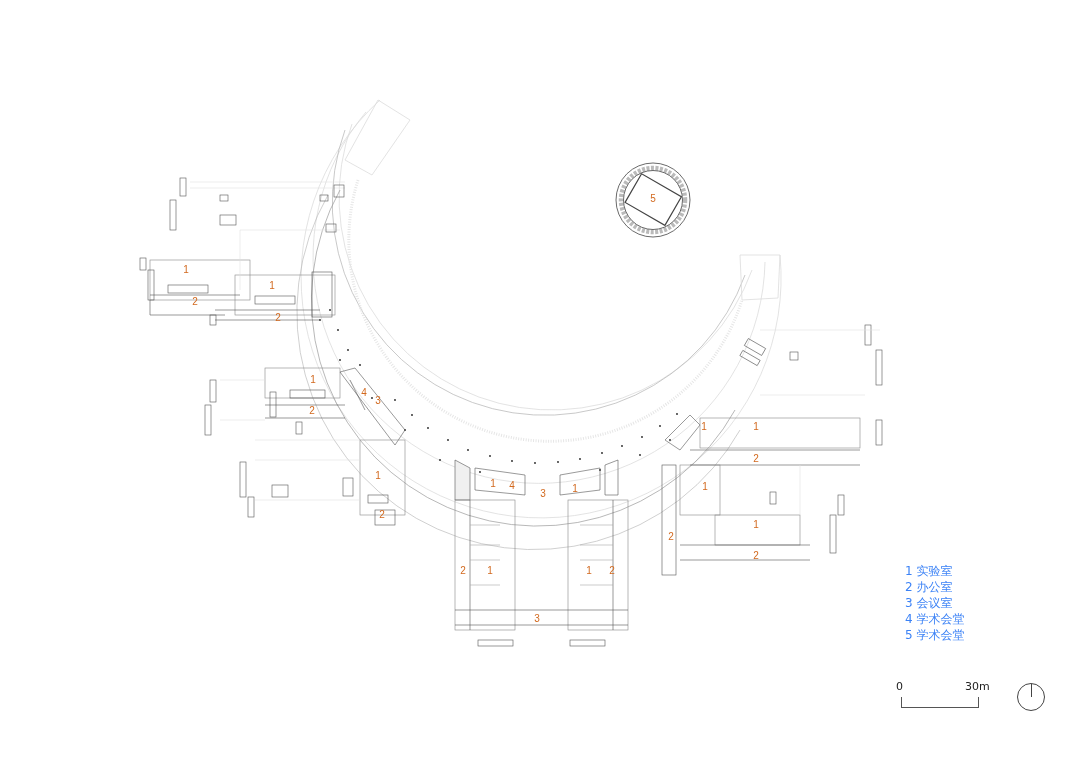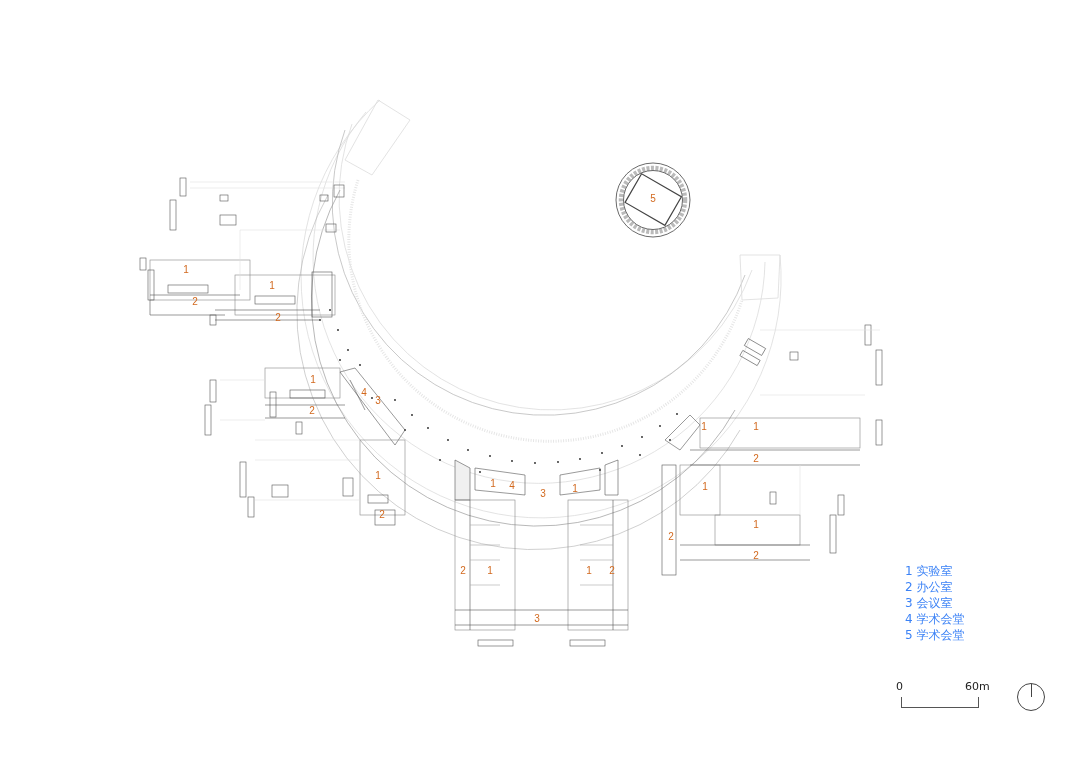--- a/index.html
+++ b/index.html
@@ -207,17 +207,17 @@
 <div class="legend">
   <div><span>1</span> <span>实验室</span></div>
   <div><span>2</span> <span>办公室</span></div>
   <div><span>3</span> <span>会议室</span></div>
   <div><span>4</span> <span>学术会堂</span></div>
   <div><span>5</span> <span>学术会堂</span></div>
 </div>
 
 <div class="scale">
   <span class="t0">0</span>
-  <span class="t1">60m</span>
+  <span class="t1">30m</span>
   <div class="bar"></div>
 </div>
 
 <div class="north"></div>
 
 </body></html>

